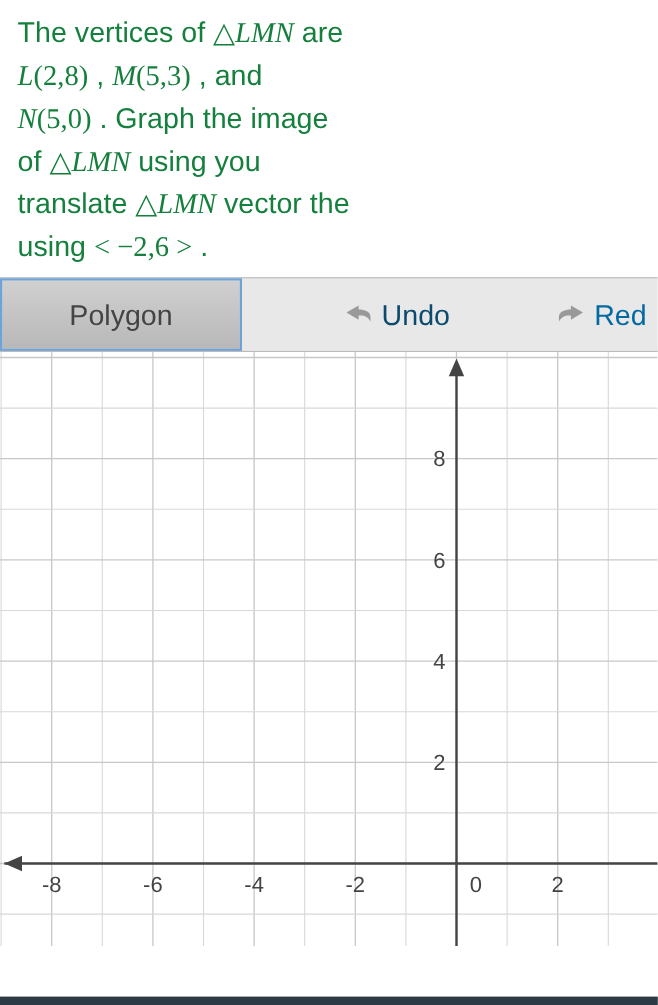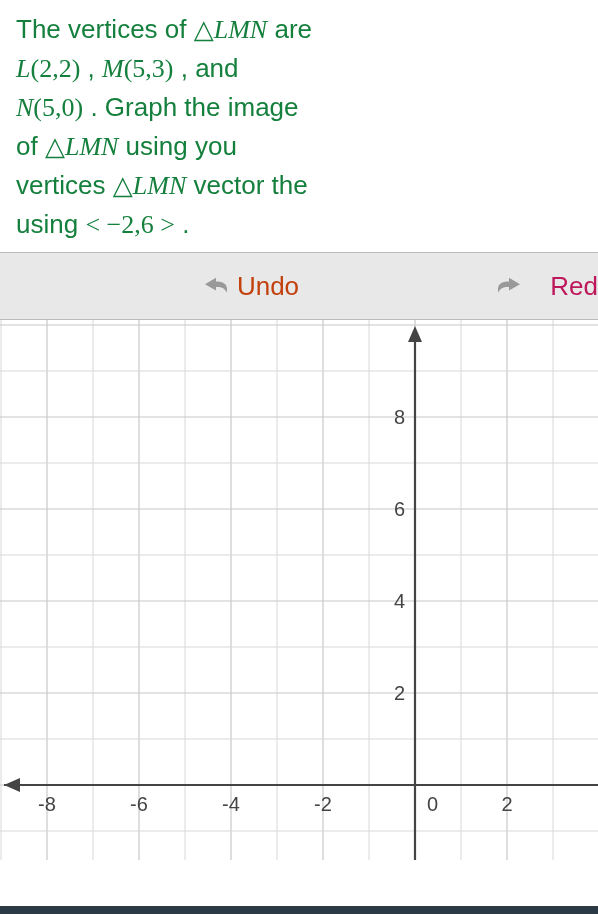--- a/index.html
+++ b/index.html
@@ -29,22 +29,22 @@
     font-size: 26px;
     color: #555;
     cursor: pointer;
   }
   .polygon-btn {
     width: 220px;
     background: linear-gradient(#d0d0d0, #b8b8b8);
     border: 2px solid #6fa3d8;
     color: #444;
   }
-  .undo-btn { flex: 1; justify-content: center; color: #c2410c; padding-left: 16px; }
-  .redo-btn { width: 110px; justify-content: space-between; padding-left: 10px; color: #be185d; }
+  .undo-btn { flex: 1; justify-content: center; color: #0c4a6e; padding-left: 16px; }
+  .redo-btn { width: 110px; justify-content: center; padding-left: 10px; color: #0369a1; }
   .arrow-icon { display: inline-block; width: 22px; height: 18px; }
   .graph-wrap {
     position: relative;
     width: 598px;
     height: 540px;
     overflow: hidden;
     background: #fff;
   }
   svg.graph { position: absolute; top: 0; left: 0; }
   .axis-label { font: 20px Arial, Helvetica, sans-serif; fill: #444; }
@@ -52,28 +52,31 @@
   .grid line.major { stroke: #c8c8c8; stroke-width: 1.2; }
   .axis { stroke: #444; stroke-width: 2.2; fill: none; }
   .axis-arrow { fill: #444; }
   .bottom-bar { position: absolute; left: 0; right: 0; bottom: 0; height: 8px; background: #2b3a44; }
 </style>
 </head>
 <body>
 
 <div class="problem">
   <span>The vertices of </span><span class="tri">△</span><span class="math">LMN</span><span> are</span><br>
-  <span class="math">L</span><span class="mathn">(2,2)</span><span> , </span><span class="math">M</span><span class="mathn">(5,3)</span><span> , and</span><br>
+  <span class="math">L</span><span class="mathn">(2,8)</span><span> , </span><span class="math">M</span><span class="mathn">(5,3)</span><span> , and</span><br>
   <span class="math">N</span><span class="mathn">(5,0)</span><span> . Graph the image</span><br>
   <span>of </span><span class="tri">△</span><span class="math">LMN</span><span> using you</span><br>
-  <span>vertices </span><span class="tri">△</span><span class="math">LMN</span><span> vector the</span><br>
+  <span>translate </span><span class="tri">△</span><span class="math">LMN</span><span> vector the</span><br>
   <span>using  </span><span class="mathn">&lt;</span><span class="mathn"> −2,6 </span><span class="mathn">&gt;</span><span> .</span>
 </div>
 
 <div class="toolbar">
+  <div class="tool-btn polygon-btn">
+    <span>Polygon</span>
+  </div>
   <div class="tool-btn undo-btn">
     <svg class="arrow-icon" viewBox="0 0 24 18">
       <path d="M24 12 C24 6 18 4 12 4 L12 0 L0 7 L12 14 L12 10 C17 10 20 10 24 16 Z" fill="#999"></path>
     </svg>
     <span>Undo</span>
   </div>
   <div class="tool-btn redo-btn">
     <svg class="arrow-icon" viewBox="0 0 24 18">
       <path d="M0 12 C0 6 6 4 12 4 L12 0 L24 7 L12 14 L12 10 C7 10 4 10 0 16 Z" fill="#999"></path>
     </svg>

